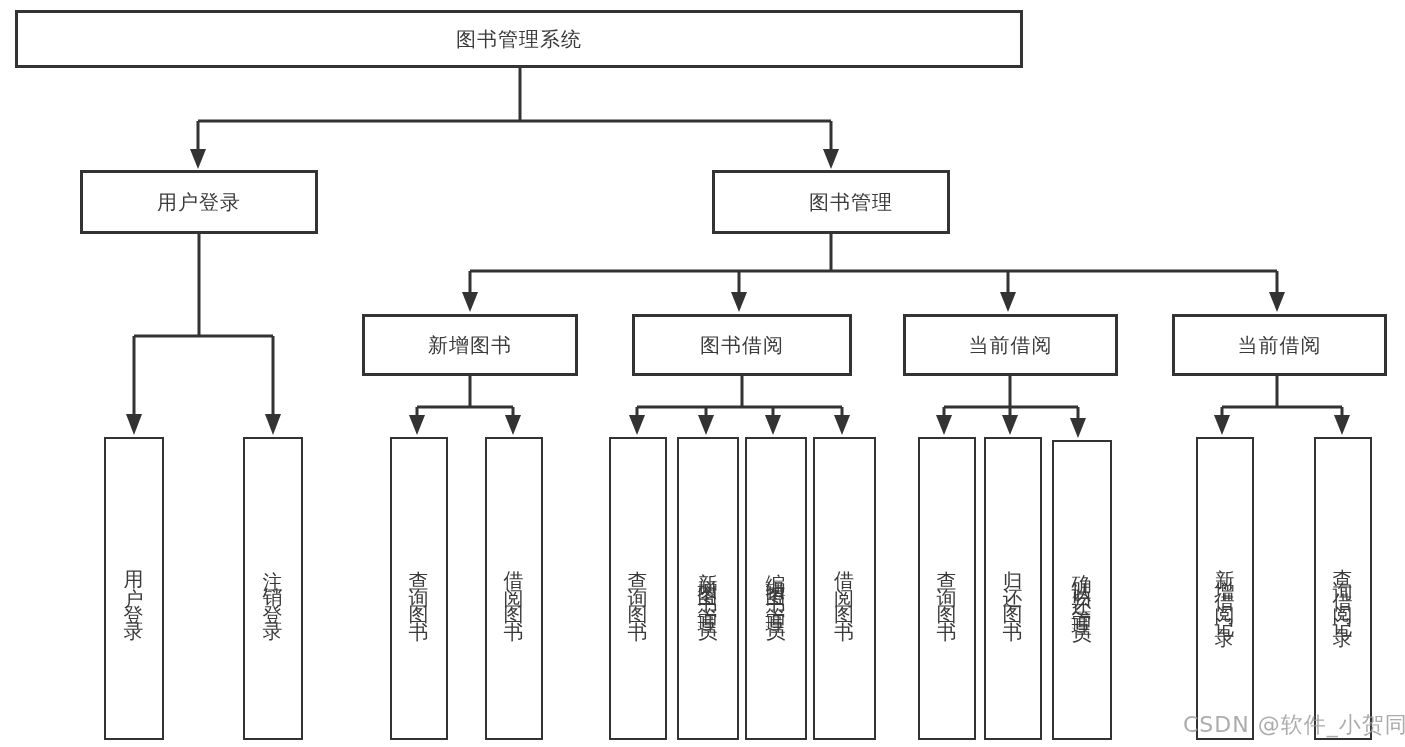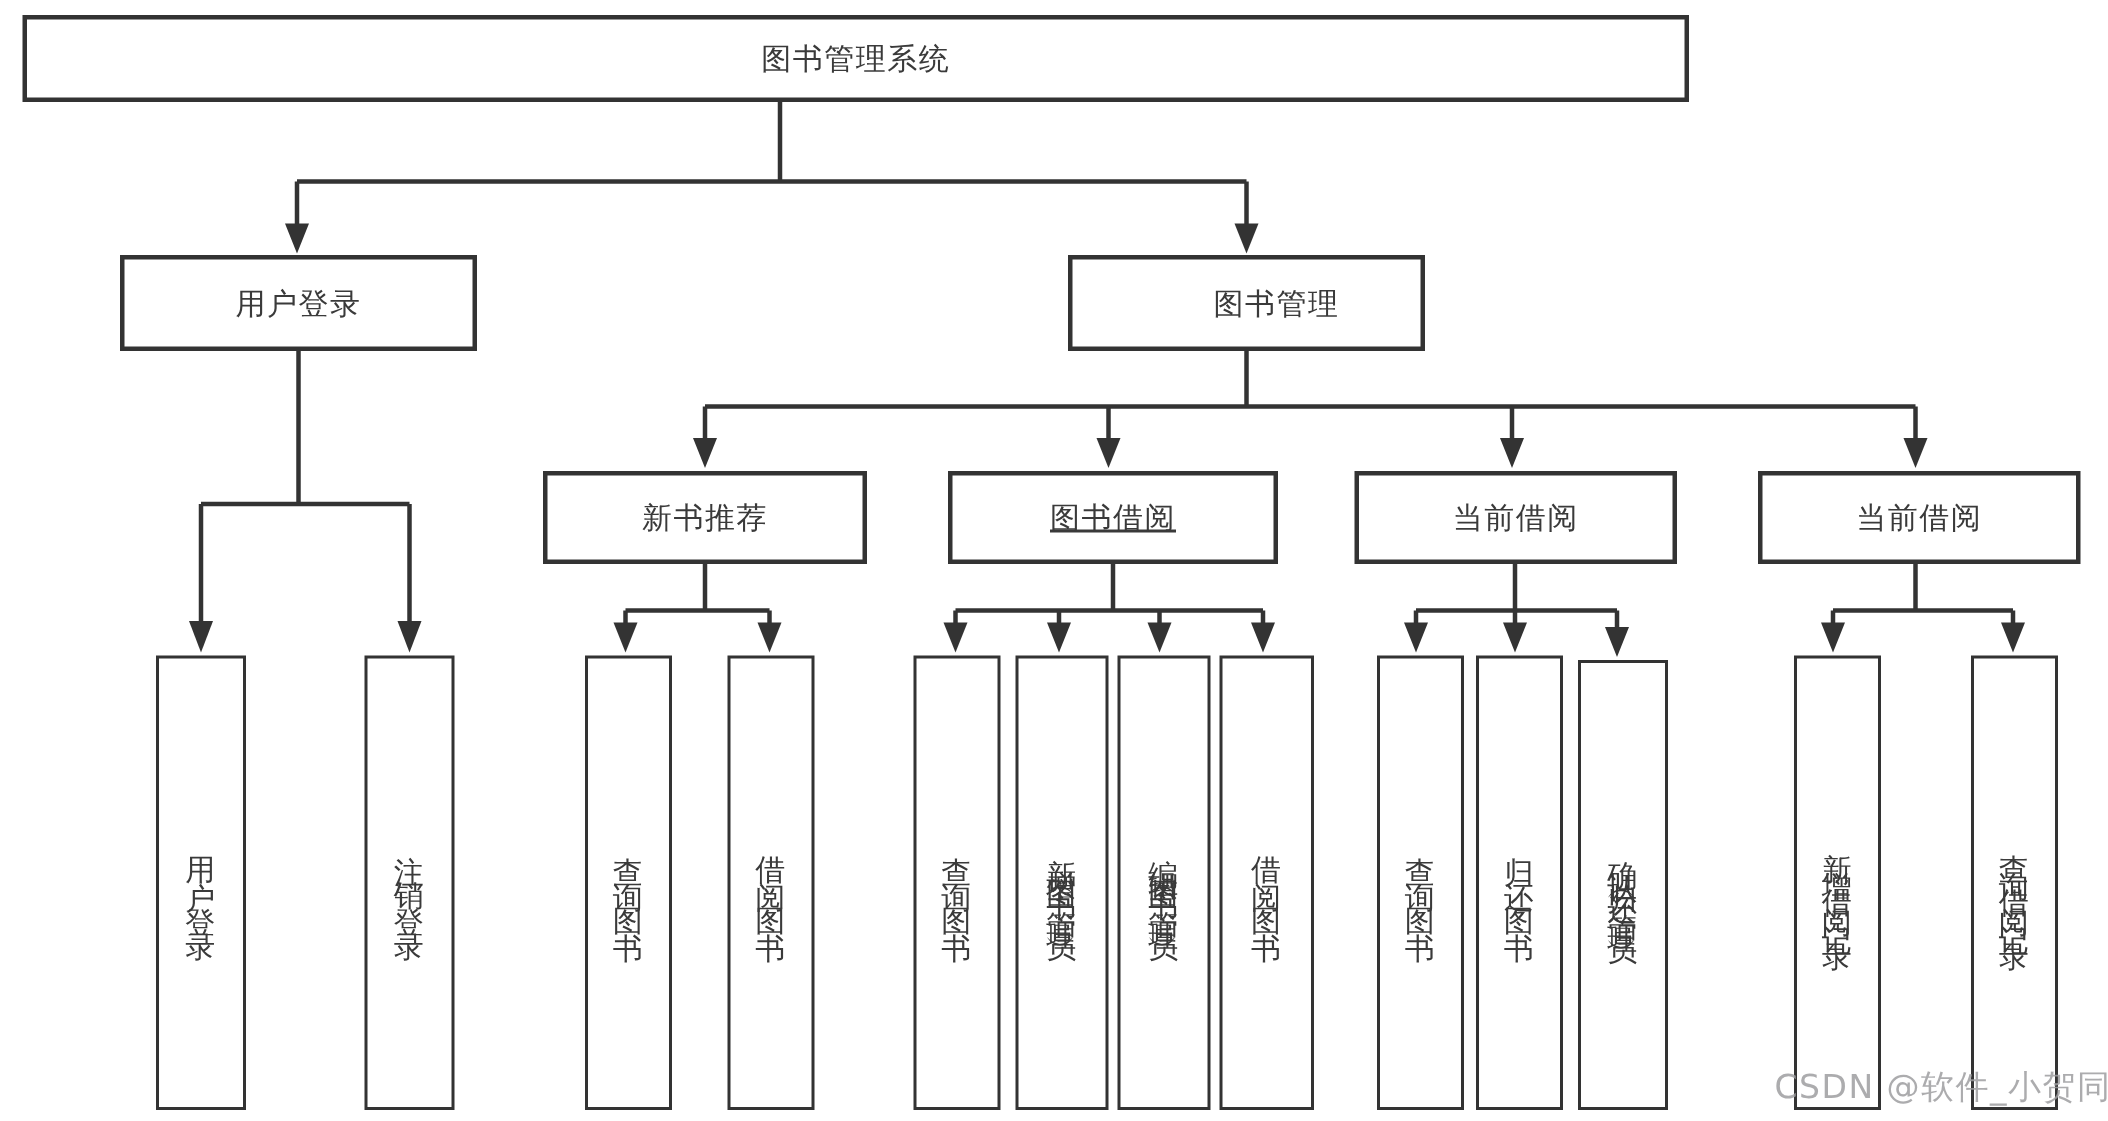--- a/index.html
+++ b/index.html
@@ -136,35 +136,35 @@
     <g>
       <line x1="1277" y1="376" x2="1277" y2="407"></line>
       <line x1="1222" y1="407" x2="1342" y2="407"></line>
       <line x1="1222" y1="407" x2="1222" y2="418"></line>
       <polygon points="1214,415 1230,415 1222,435" stroke="none"></polygon>
       <line x1="1342" y1="407" x2="1342" y2="418"></line>
       <polygon points="1334,415 1350,415 1342,435" stroke="none"></polygon>
     </g>
   </svg>
 
-  <div class="node hnode" style="left:15px; top:10px; width:1111px; height:58px;font-family:Liberation Mono, monospace;">
+  <div class="node hnode" style="left:15px; top:10px; width:1008px; height:58px;font-family:Liberation Mono, monospace;">
     <span>图书管理系统</span>
   </div>
 
   <div class="node hnode" style="left:80px; top:170px; width:238px; height:64px;">
     <span>用户登录</span>
   </div>
   <div class="node hnode" style="left:712px; top:170px; width:238px; height:64px;padding-left:40px;">
     <span>图书管理</span>
   </div>
 
   <div class="node hnode" style="left:362px; top:314px; width:216px; height:62px;">
-    <span>新书推荐</span>
-  </div>
-  <div class="node hnode" style="left:632px; top:314px; width:220px; height:62px;text-decoration:underline;">
+    <span>新增图书</span>
+  </div>
+  <div class="node hnode" style="left:632px; top:314px; width:220px; height:62px;">
     <span>图书借阅</span>
   </div>
   <div class="node hnode" style="left:903px; top:314px; width:215px; height:62px;font-family:Liberation Serif, serif;">
     <span>当前借阅</span>
   </div>
   <div class="node hnode" style="left:1172px; top:314px; width:215px; height:62px;">
     <span>当前借阅</span>
   </div>
 
   <div class="node vnode" style="left:104px; width:60px;">

